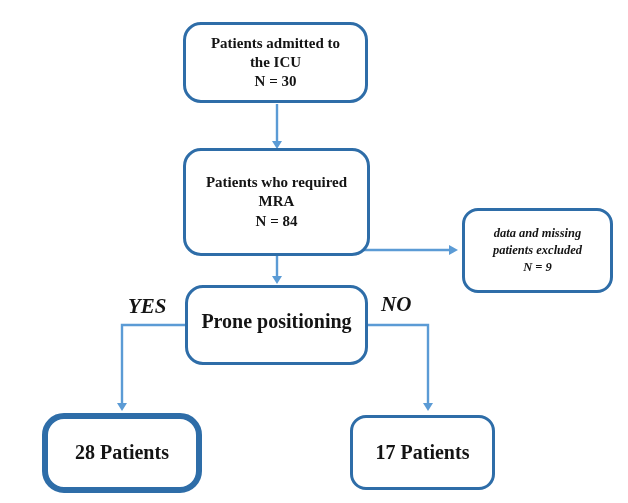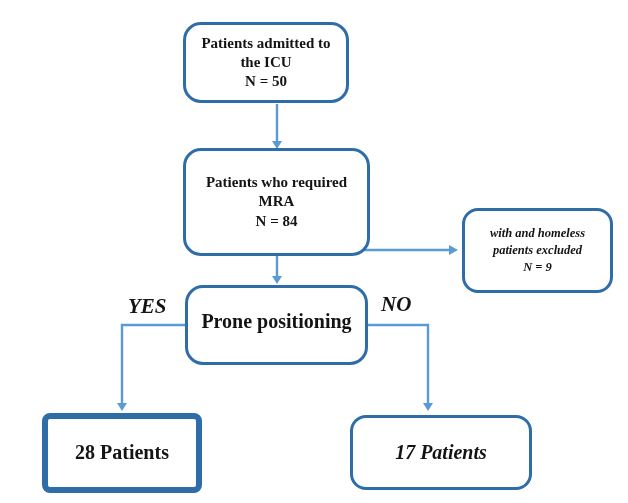--- a/index.html
+++ b/index.html
@@ -45,21 +45,21 @@
     flex-direction: column;
     justify-content: center;
     align-items: center;
     text-align: center;
     font-weight: bold;
     box-sizing: border-box;
     line-height: 1.28;
   }
   .node-admitted {
     left: 183px; top: 22px;
-    width: 166px; height: 81px;
+    width: 185px; height: 81px;
     font-size: 15px;
   }
   .node-mra {
     left: 183px; top: 148px;
     width: 187px; height: 108px;
     font-size: 15px;
   }
   .node-excluded {
     left: 462px; top: 208px;
     width: 151px; height: 85px;
@@ -71,29 +71,28 @@
   .node-prone {
     left: 185px; top: 285px;
     width: 183px; height: 80px;
     font-size: 20px;
     padding-bottom: 6px;
   }
   .node-yes-outcome {
     left: 42px; top: 413px;
     width: 160px; height: 80px;
     border-width: 6px;
-    border-radius: 8px;
+    border-radius: 22px;
     font-size: 20px;
   }
   .node-no-outcome {
     left: 350px; top: 415px;
-    width: 182px; height: 75px;
+    width: 145px; height: 75px;
     border-radius: 16px;
     font-size: 20px;
-    font-style: italic;
   }
   .branch-label {
     position: absolute;
     font-size: 21px;
     font-weight: bold;
     font-style: italic;
   }
   .label-yes { left: 128px; top: 294px; }
   .label-no  { left: 381px; top: 292px; }
 </style>
@@ -121,31 +120,31 @@
     </g>
     <g>
       <polyline class="conn" points="368,325 428,325 428,403"></polyline>
       <polygon class="arrowhead" points="423,403 433,403 428,411"></polygon>
     </g>
   </svg>
 
   <div class="node node-admitted">
     <div>Patients admitted to</div>
     <div>the ICU</div>
-    <div>N = 50</div>
+    <div>N = 30</div>
   </div>
 
   <div class="node node-mra">
     <div>Patients who required</div>
     <div>MRA</div>
     <div>N = 84</div>
   </div>
 
   <div class="node node-excluded">
-    <div>with and homeless</div>
+    <div>data and missing</div>
     <div>patients excluded</div>
     <div>N = 9</div>
   </div>
 
   <div class="node node-prone">
     <div>Prone positioning</div>
   </div>
 
   <div class="branch-label label-yes">YES</div>
   <div class="branch-label label-no">NO</div>

